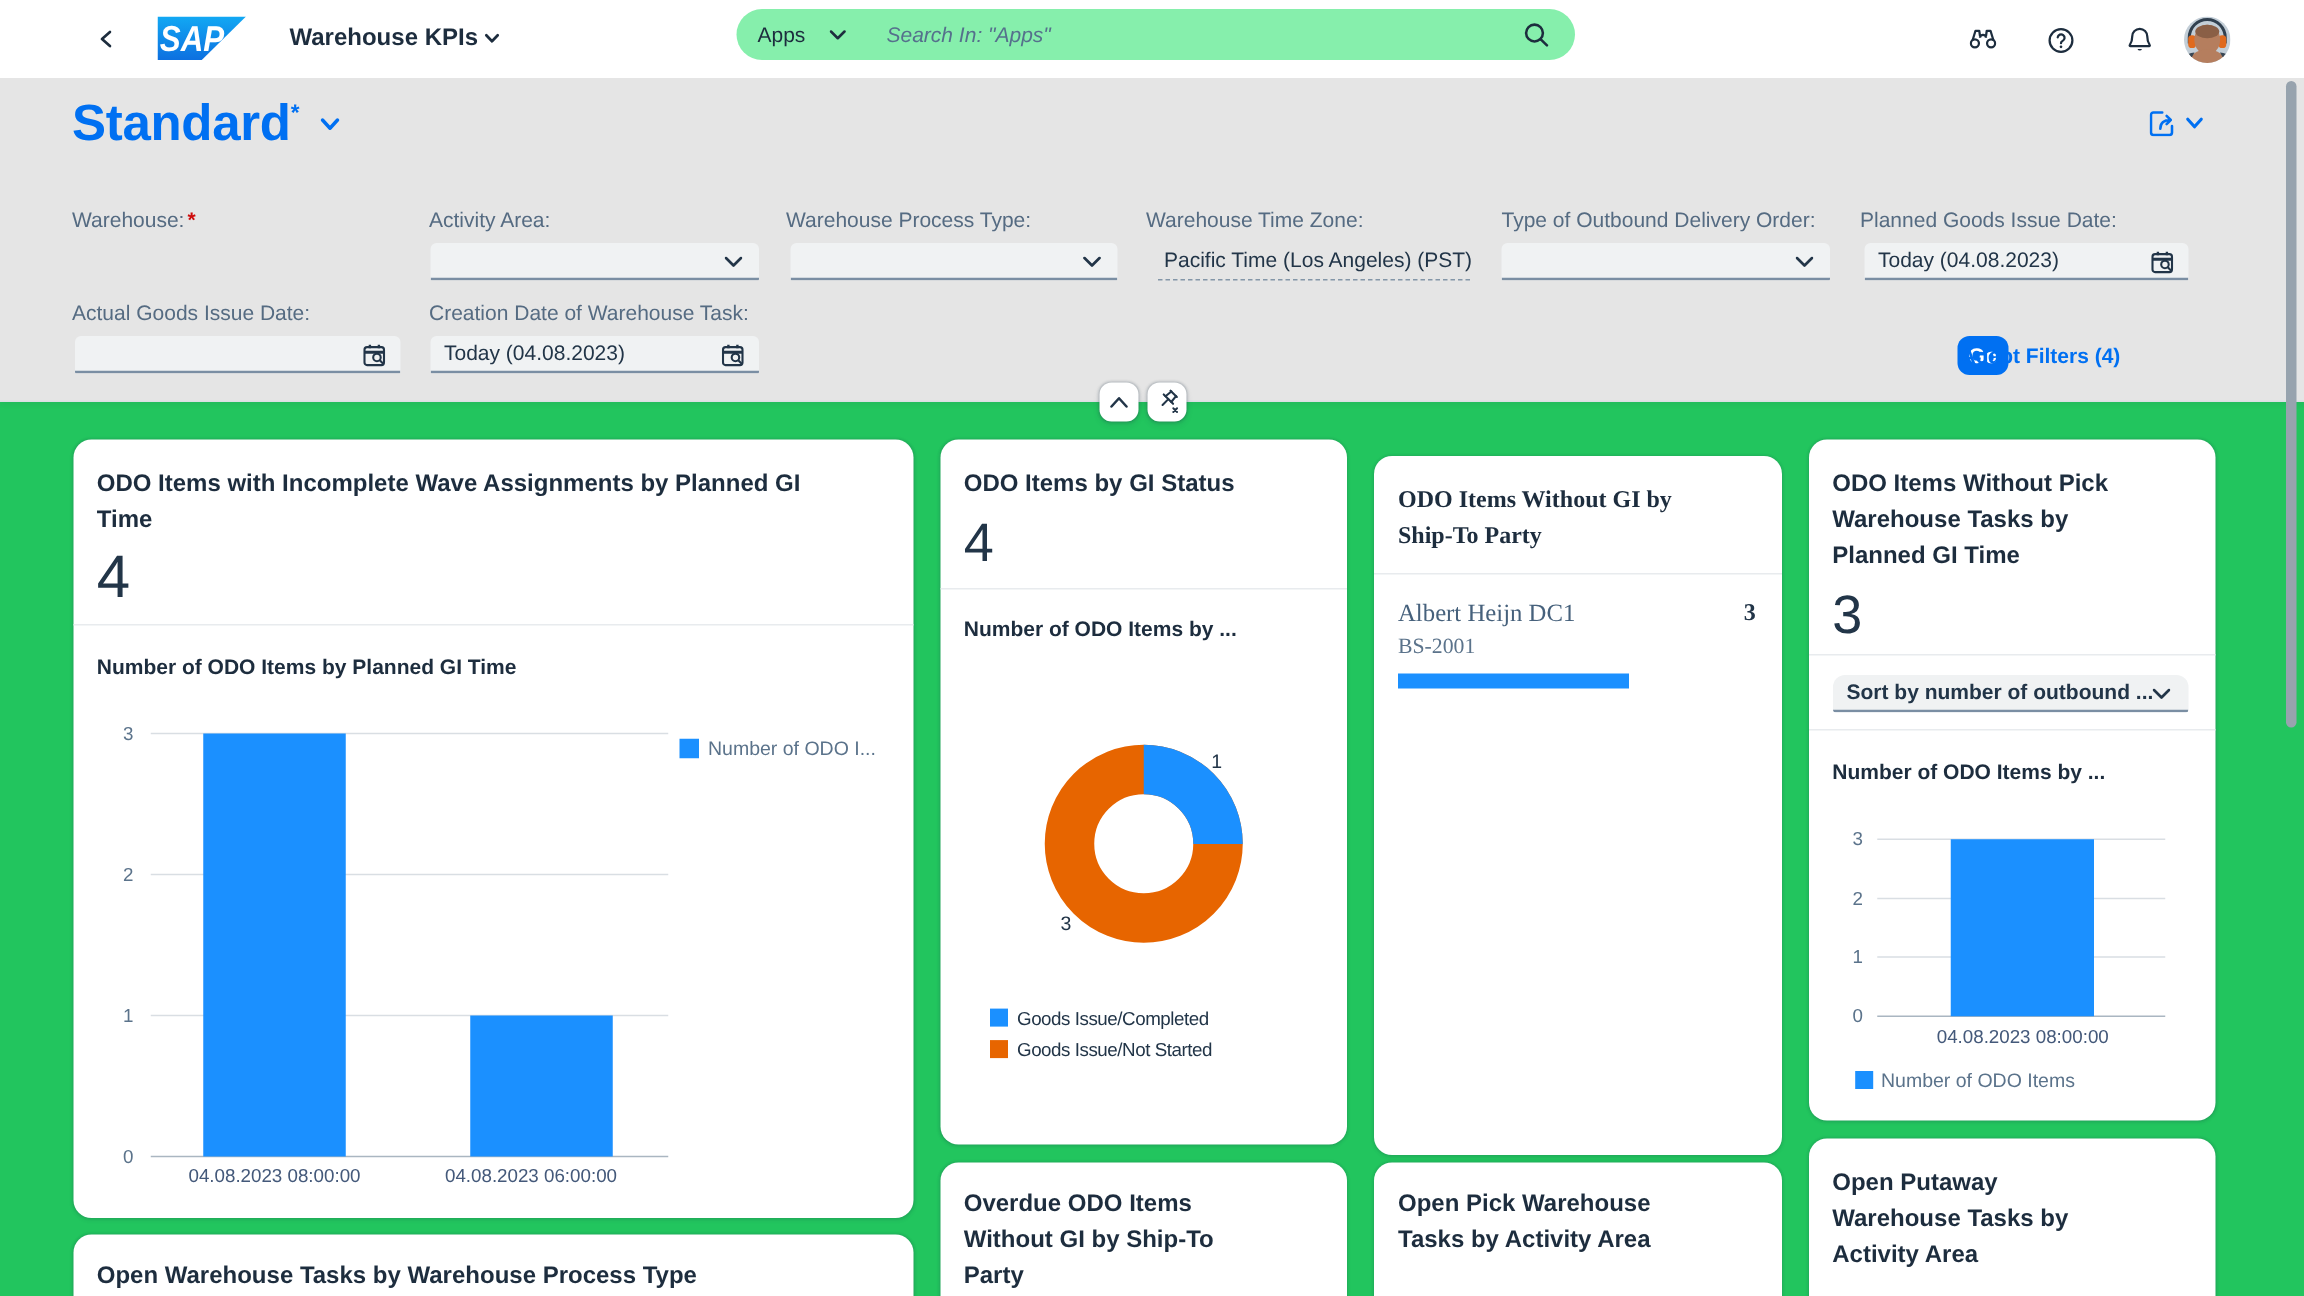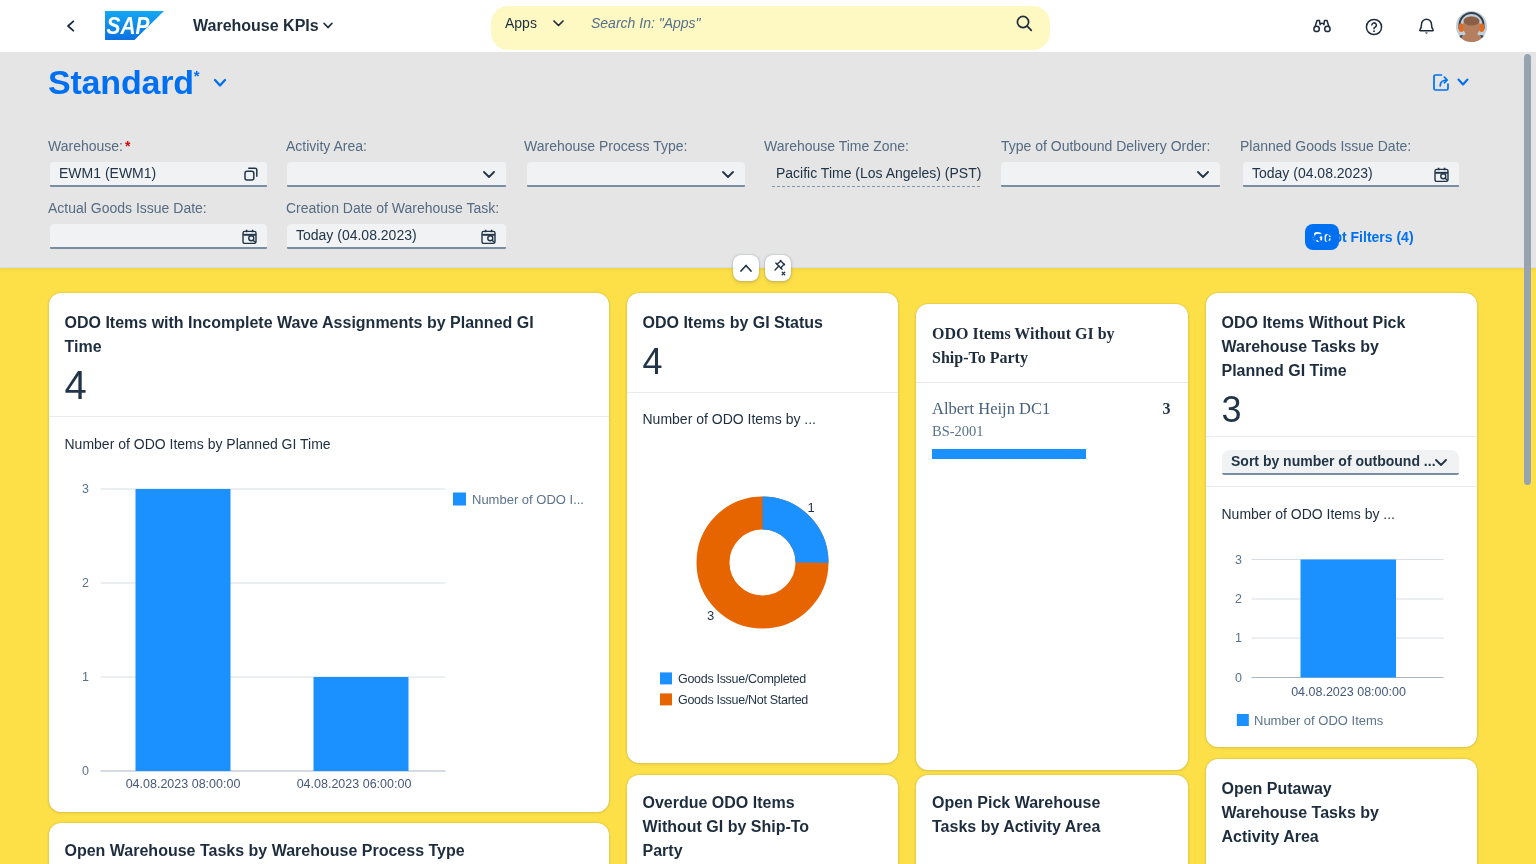--- a/index.html
+++ b/index.html
@@ -3,45 +3,45 @@
 <meta charset="utf-8">
 <style>
 * { margin:0; padding:0; box-sizing:border-box; }
 html,body { width:1536px; height:864px; overflow:hidden; }
 body { font-family:"Liberation Sans", sans-serif; background:#fff; position:relative; }
 .abs { position:absolute; }
 
 
 #shell { position:absolute; left:0; top:0; width:1536px; height:52px; background:#fff; z-index:5; }
 #shell .ttl { font-size:16px; font-weight:700; color:#1d2d3e; }
-#search { position:absolute; left:491px; top:6px; width:559px; height:44px; border-radius:17px; background:#fef9c3; }
+#search { position:absolute; left:491px; top:6px; width:559px; height:34px; border-radius:17px; background:#86efac; }
 #search .apps { position:absolute; left:14px; top:0; line-height:34px; font-size:14px; color:#1d2d3e; }
 #search .ph { position:absolute; left:100px; top:0; line-height:34px; font-size:14px; font-style:italic; color:#55708c; }
 
 
 #phead { position:absolute; left:0; top:52px; width:1536px; height:216px; background:#e5e5e5; border-bottom:1px solid #dadfe4; box-shadow:0 2px 3px rgba(34,54,73,.06); z-index:3; }
 #variant { position:absolute; left:48px; top:11px; font-size:34px; font-weight:700; color:#0070f2; letter-spacing:-0.2px; }
 #variant sup { font-size:15px; position:relative; top:-1px; }
 .flabel { position:absolute; font-size:14px; color:#556b82; height:17px; line-height:17px; }
 .req { color:#ce0b0b; font-weight:700; margin-left:2px; }
 .inp { position:absolute; height:25px; background:#f0f2f3; border-radius:4px 4px 1px 1px; border-bottom:2px solid #7a8ea3; font-size:14px; color:#223548; line-height:23px; padding-left:9px; }
 .gobtn { position:absolute; left:1305px; top:172px; width:34px; height:26px; background:#0070f2; border-radius:8px; color:#fff; font-size:14px; font-weight:700; text-align:center; line-height:26px; }
 .adapt { position:absolute; left:1307px; top:172px; height:26px; line-height:26px; font-size:14px; font-weight:700; color:#0070f2; }
 .tz { position:absolute; left:772px; top:110px; width:208px; white-space:nowrap; height:25px; font-size:14px; color:#223548; line-height:23px; padding-left:4px; border-bottom:1px dashed #8396a8; }
 
 
 .fbtn { position:absolute; width:26px; height:26px; top:255px; background:#fff; border-radius:8px; box-shadow:0 0 2px rgba(34,54,73,.35), 0 2px 4px rgba(34,54,73,.15); z-index:6; }
 
 
-#content { position:absolute; left:0; top:268px; width:1536px; height:596px; background:#fde047; }
+#content { position:absolute; left:0; top:268px; width:1536px; height:596px; background:#22c55e; }
 .card { position:absolute; background:#fff; border-radius:12px; box-shadow:0 0 2px rgba(34,54,73,.22), 0 1px 3px rgba(34,54,73,.12); }
 .ct { position:absolute; left:16px; right:14px; font-size:16px; font-weight:700; color:#1d2d3e; line-height:24px; }
 .num { position:absolute; left:16px; font-size:36px; font-weight:400; color:#223548; height:40px; line-height:40px; }
 .cdiv { position:absolute; left:0; right:0; height:1px; background:#e8ebee; }
-.subt { position:absolute; left:16px; font-size:14px; font-weight:400; color:#1d2d3e; line-height:20px; }
+.subt { position:absolute; left:16px; font-size:14px; font-weight:700; color:#1d2d3e; line-height:20px; }
 
 
 #sbar { position:absolute; left:1524px; top:54px; width:7px; height:431px; border-radius:3.5px; background:#97a3ae; z-index:9; }
 </style>
 </head>
 <body>
 
 <div id="shell">
   <svg class="abs" style="left:66px;top:20px" width="9" height="12" viewBox="0 0 9 12">
       <path d="M7.3 1.3 L2 6 L7.3 10.7" fill="none" stroke="#1d2d3e" stroke-width="1.8" stroke-linecap="round" stroke-linejoin="round"></path>
@@ -126,28 +126,20 @@
       <path d="M1.5 1.5 L6 6.5 L10.5 1.5" fill="none" stroke="#0070f2" stroke-width="2.1" stroke-linecap="round" stroke-linejoin="round"></path>
     </svg>
 
   <div class="flabel" style="left:48px;top:86px">Warehouse:<span class="req">*</span></div>
   <div class="flabel" style="left:286px;top:86px">Activity Area:</div>
   <div class="flabel" style="left:524px;top:86px">Warehouse Process Type:</div>
   <div class="flabel" style="left:764px;top:86px">Warehouse Time Zone:</div>
   <div class="flabel" style="left:1001px;top:86px">Type of Outbound Delivery Order:</div>
   <div class="flabel" style="left:1240px;top:86px">Planned Goods Issue Date:</div>
 
-  <div class="inp" style="left:50px;top:110px;width:217px;">EWM1 (EWM1)
-    <svg class="abs" style="right:9px;top:5px" width="14" height="14" viewBox="0 0 14 14">
-        <g fill="none" stroke="#223548" stroke-width="1.5">
-          <rect x="1" y="4.2" width="8.8" height="8.8" rx="2"></rect>
-          <path d="M4.2 1.2 H11 A1.8 1.8 0 0 1 12.8 3 V9.8"></path>
-        </g>
-      </svg>
-  </div>
   <div class="inp" style="left:287px;top:110px;width:219px;">
     <svg class="abs" style="right:11px;top:9px" width="12" height="8" viewBox="0 0 12 8">
         <path d="M1 1 L6 6 L11 1" fill="none" stroke="#223548" stroke-width="1.8" stroke-linecap="round" stroke-linejoin="round"></path>
       </svg>
   </div>
   <div class="inp" style="left:527px;top:110px;width:218px;">
     <svg class="abs" style="right:11px;top:9px" width="12" height="8" viewBox="0 0 12 8">
         <path d="M1 1 L6 6 L11 1" fill="none" stroke="#223548" stroke-width="1.8" stroke-linecap="round" stroke-linejoin="round"></path>
       </svg>
   </div>

